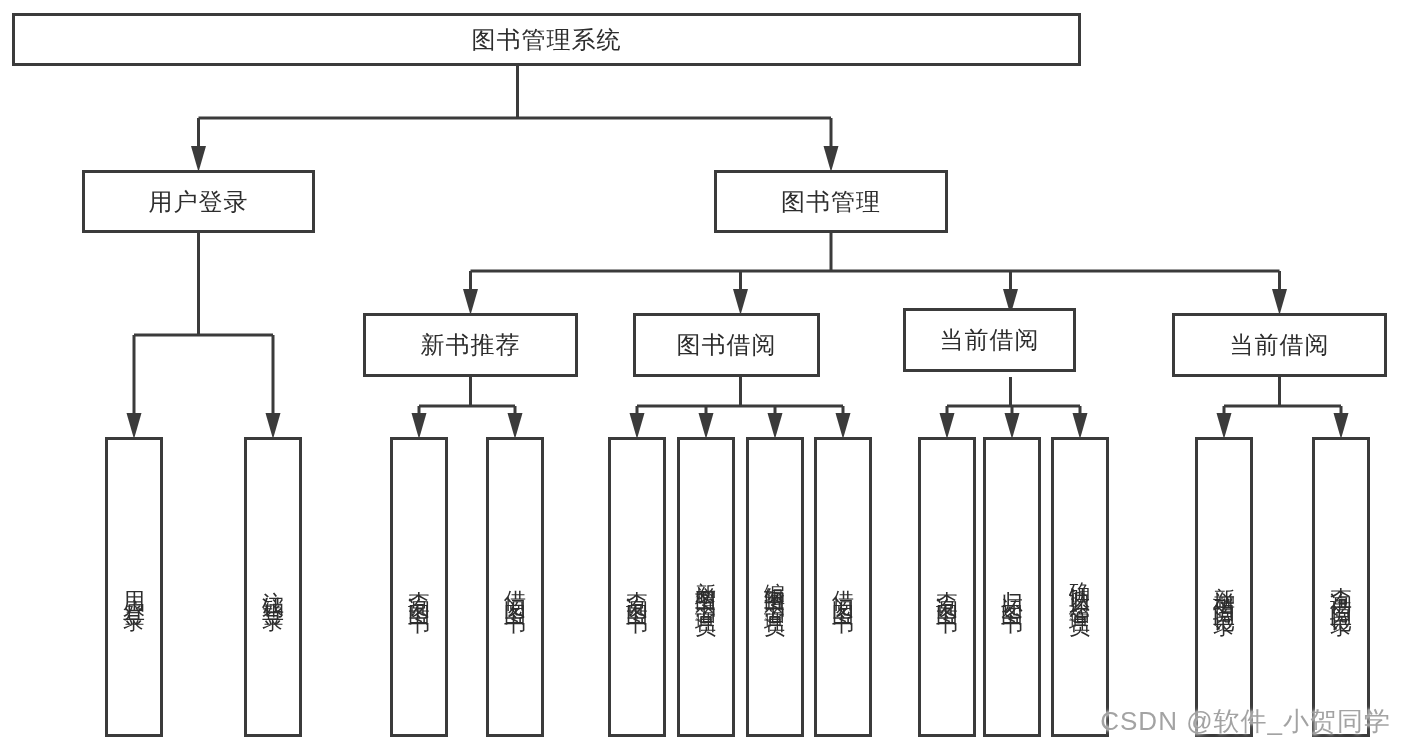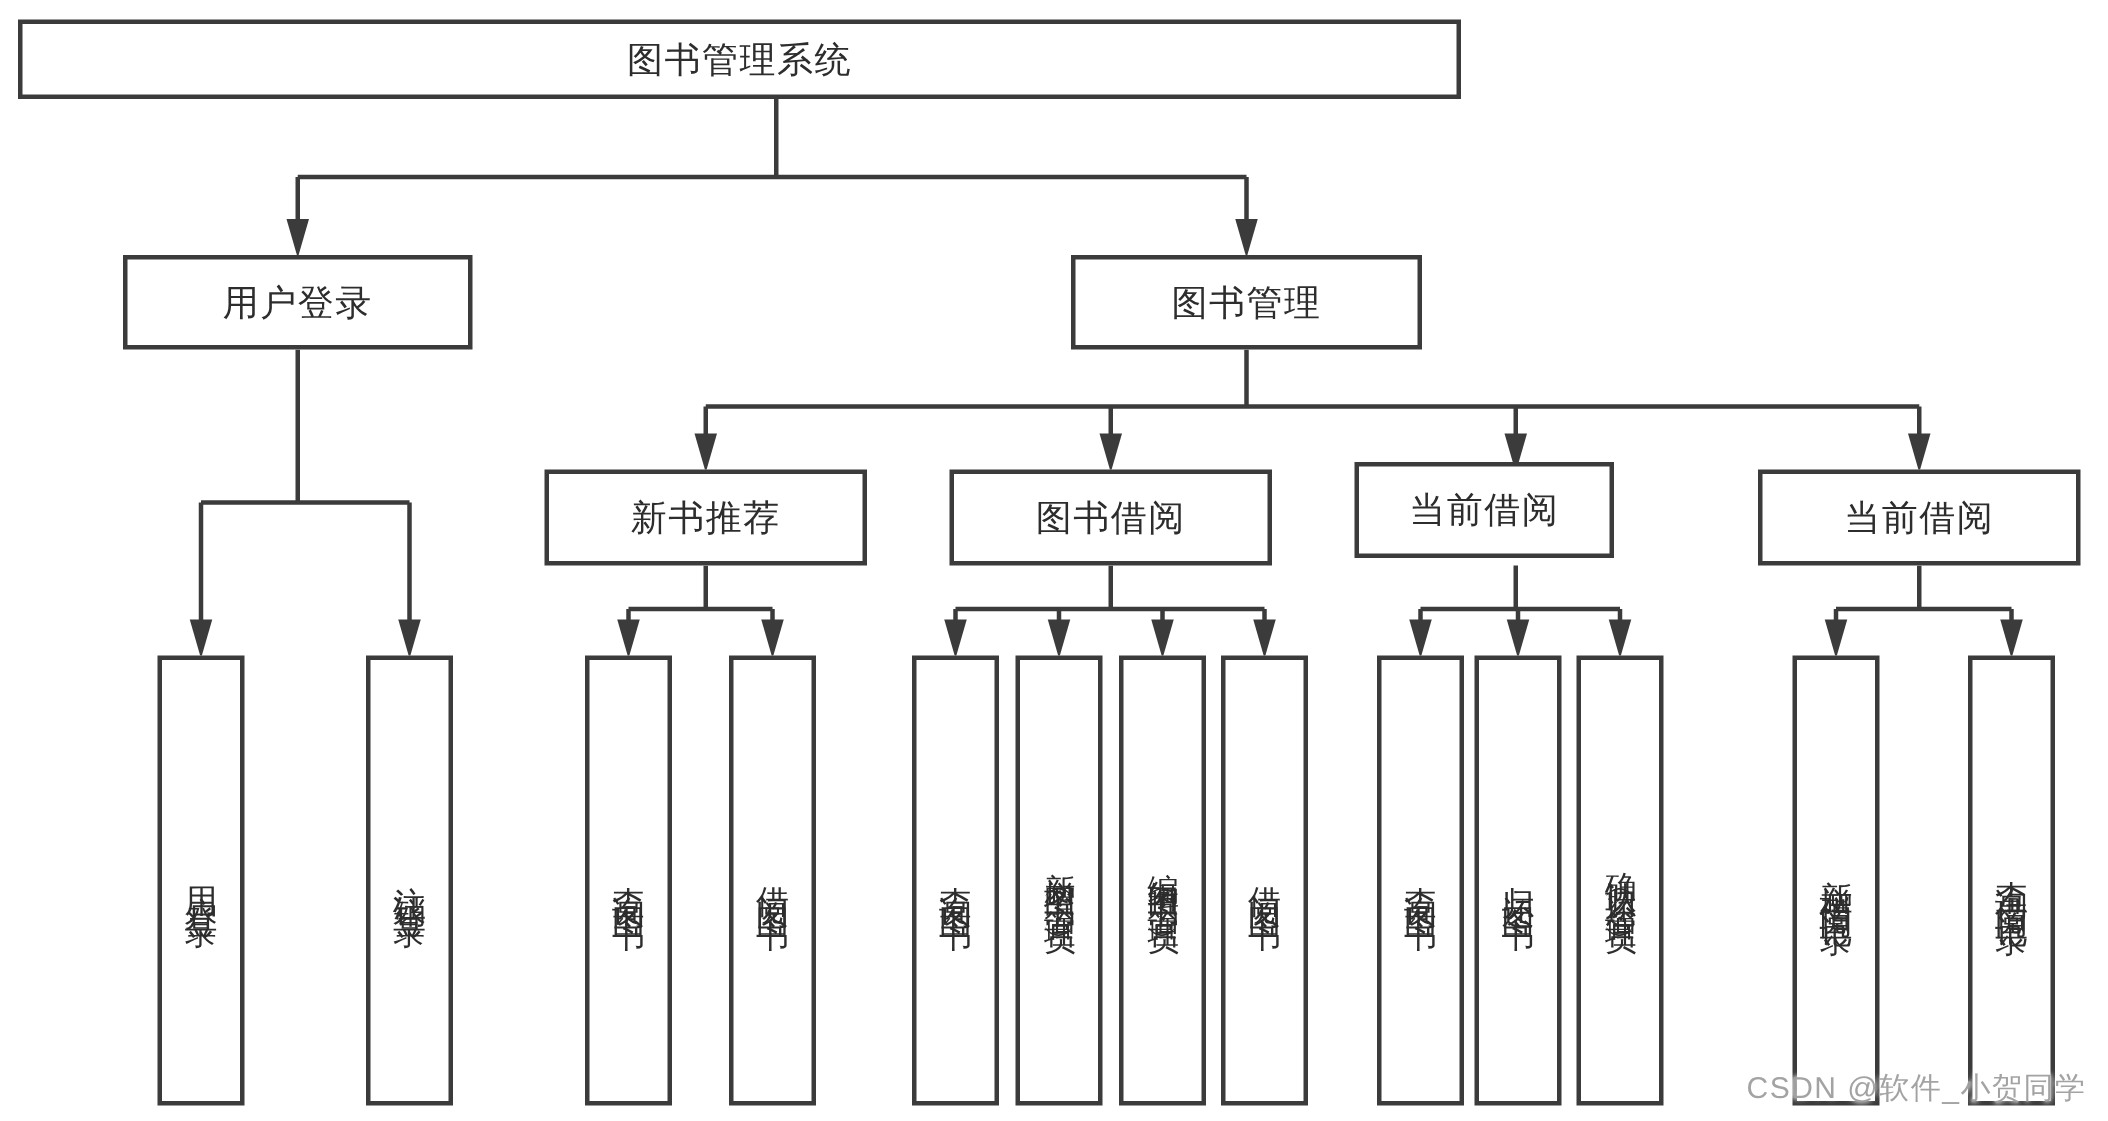--- a/index.html
+++ b/index.html
@@ -46,21 +46,21 @@
     text-orientation: mixed;
     font-size: 22px;
     letter-spacing: 7px;
     line-height: 1;
     color: #2d2d2d;
   }
   .watermark {
     position: absolute;
     right: 14px;
     bottom: 8px;
-    font-size: 20px;
+    font-size: 26px;
     letter-spacing: 1px;
     color: rgba(158,158,158,0.95);
     text-shadow: 0 0 3px #ffffff, 0 0 5px #ffffff;
     z-index: 5;
     white-space: nowrap;
   }
 </style>
 </head>
 <body>
 
@@ -128,27 +128,27 @@
       <polygon points="767.5,413 782.5,413 775,439"></polygon>
       <polygon points="835.5,413 850.5,413 843,439"></polygon>
       <polygon points="939.5,413 954.5,413 947,439"></polygon>
       <polygon points="1004.5,413 1019.5,413 1012,439"></polygon>
       <polygon points="1072.5,413 1087.5,413 1080,439"></polygon>
       <polygon points="1216.5,413 1231.5,413 1224,439"></polygon>
       <polygon points="1333.5,413 1348.5,413 1341,439"></polygon>
     </g>
   </svg>
 
-  <div class="box" style="left:12px; top:13px; width:962px; height:53px;">图书管理系统</div>
+  <div class="box" style="left:12px; top:13px; width:1069px; height:53px;">图书管理系统</div>
 
   <div class="box" style="left:82px; top:170px; width:233px; height:63px;">用户登录</div>
   <div class="box" style="left:363px; top:313px; width:215px; height:64px;">新书推荐</div>
 
   <div class="box" style="left:714px; top:170px; width:234px; height:63px;">图书管理</div>
-  <div class="box" style="left:633px; top:313px; width:215px; height:64px;">图书借阅</div>
+  <div class="box" style="left:633px; top:313px; width:187px; height:64px;">图书借阅</div>
   <div class="box" style="left:903px; top:308px; width:173px; height:64px;">当前借阅</div>
   <div class="box" style="left:1172px; top:313px; width:215px; height:64px;">当前借阅</div>
 
   <div class="vbox" style="left:105px;">用户登录</div>
   <div class="vbox" style="left:244px;">注销登录</div>
 
   <div class="vbox" style="left:390px;">查询图书</div>
   <div class="vbox" style="left:486px;">借阅图书</div>
 
   <div class="vbox" style="left:608px;">查询图书</div>

